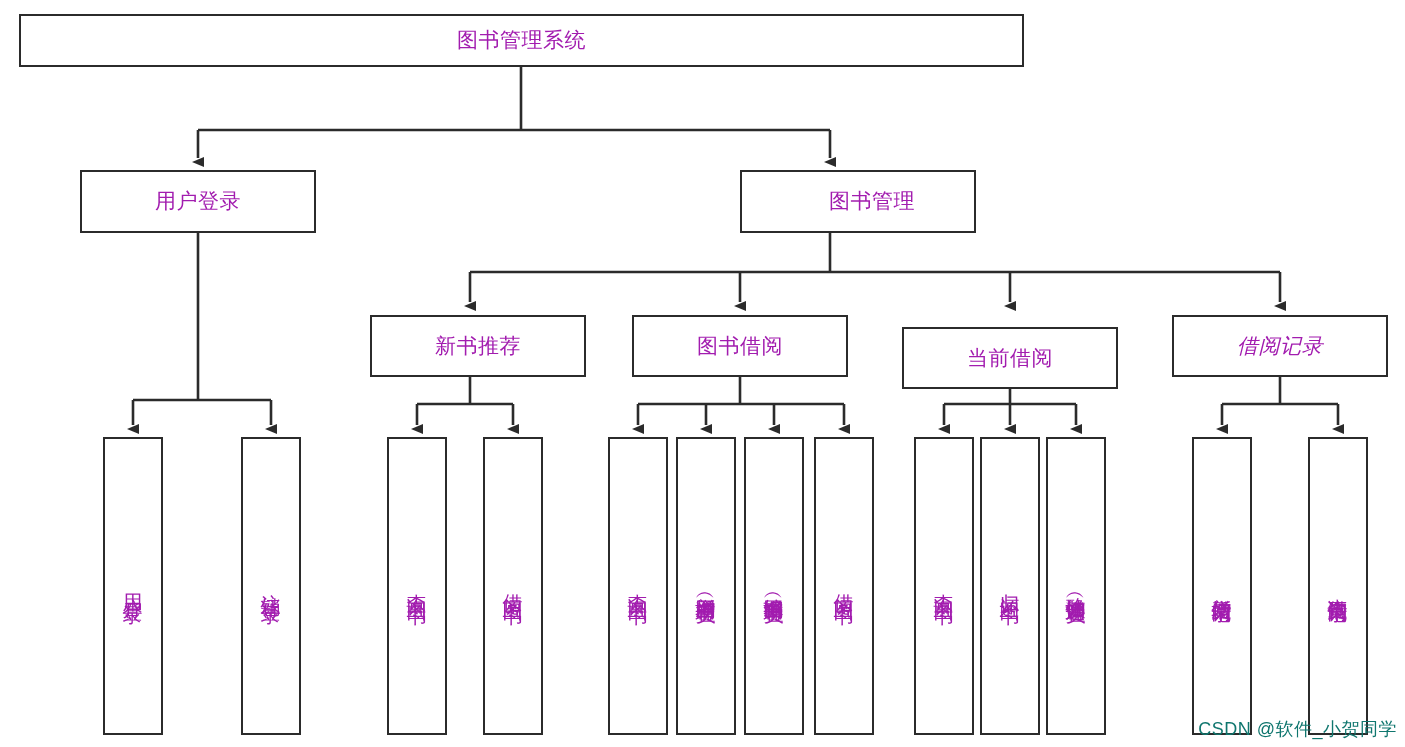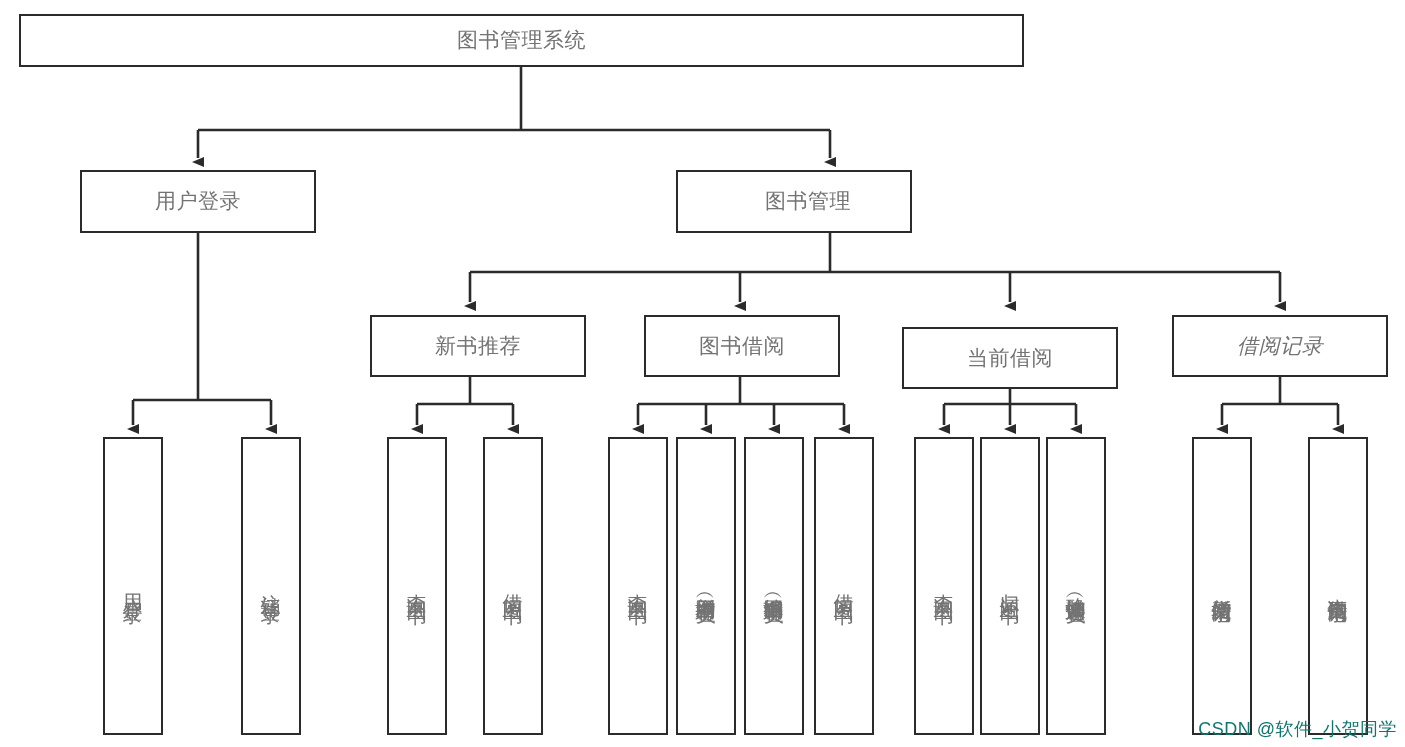--- a/index.html
+++ b/index.html
@@ -26,21 +26,21 @@
     pointer-events: none;
   }
   .node {
     position: absolute;
     box-sizing: border-box;
     background: #ffffff;
     border: 2px solid #2b2b2b;
     display: flex;
     align-items: center;
     justify-content: center;
-    color: #737373;
+    color: #a21caf;
   }
   .node .lbl {
     display: block;
     text-align: center;
     line-height: 1.08;
   }
   
   .node.horiz .lbl {
     font-size: 21px;
     letter-spacing: 0.5px;
@@ -133,28 +133,28 @@
     </g>
   </svg>
 
   <div class="node horiz root" style="left:19px; top:14px; width:1005px; height:53px;">
     <span class="lbl">图书管理系统</span>
   </div>
 
   <div class="node horiz" style="left:80px; top:170px; width:236px; height:63px;">
     <span class="lbl">用户登录</span>
   </div>
-  <div class="node horiz" style="left:676px; top:170px; width:236px; height:63px;padding-left:28px;">
+  <div class="node horiz" style="left:740px; top:170px; width:236px; height:63px;padding-left:28px;">
     <span class="lbl">图书管理</span>
   </div>
 
   <div class="node horiz" style="left:362px; top:315px; width:216px; height:62px;margin-left:8px;">
     <span class="lbl">新书推荐</span>
   </div>
-  <div class="node horiz" style="left:632px; top:315px; width:196px; height:62px;margin-left:12px;">
+  <div class="node horiz" style="left:632px; top:315px; width:216px; height:62px;">
     <span class="lbl">图书借阅</span>
   </div>
   <div class="node horiz" style="left:902px; top:315px; width:216px; height:62px;margin-top:12px;">
     <span class="lbl">当前借阅</span>
   </div>
   <div class="node horiz" style="left:1172px; top:315px; width:216px; height:62px;font-style:italic;">
     <span class="lbl">借阅记录</span>
   </div>
 
   <div class="node vert" style="left:103px; top:437px; width:60px; height:298px;">

